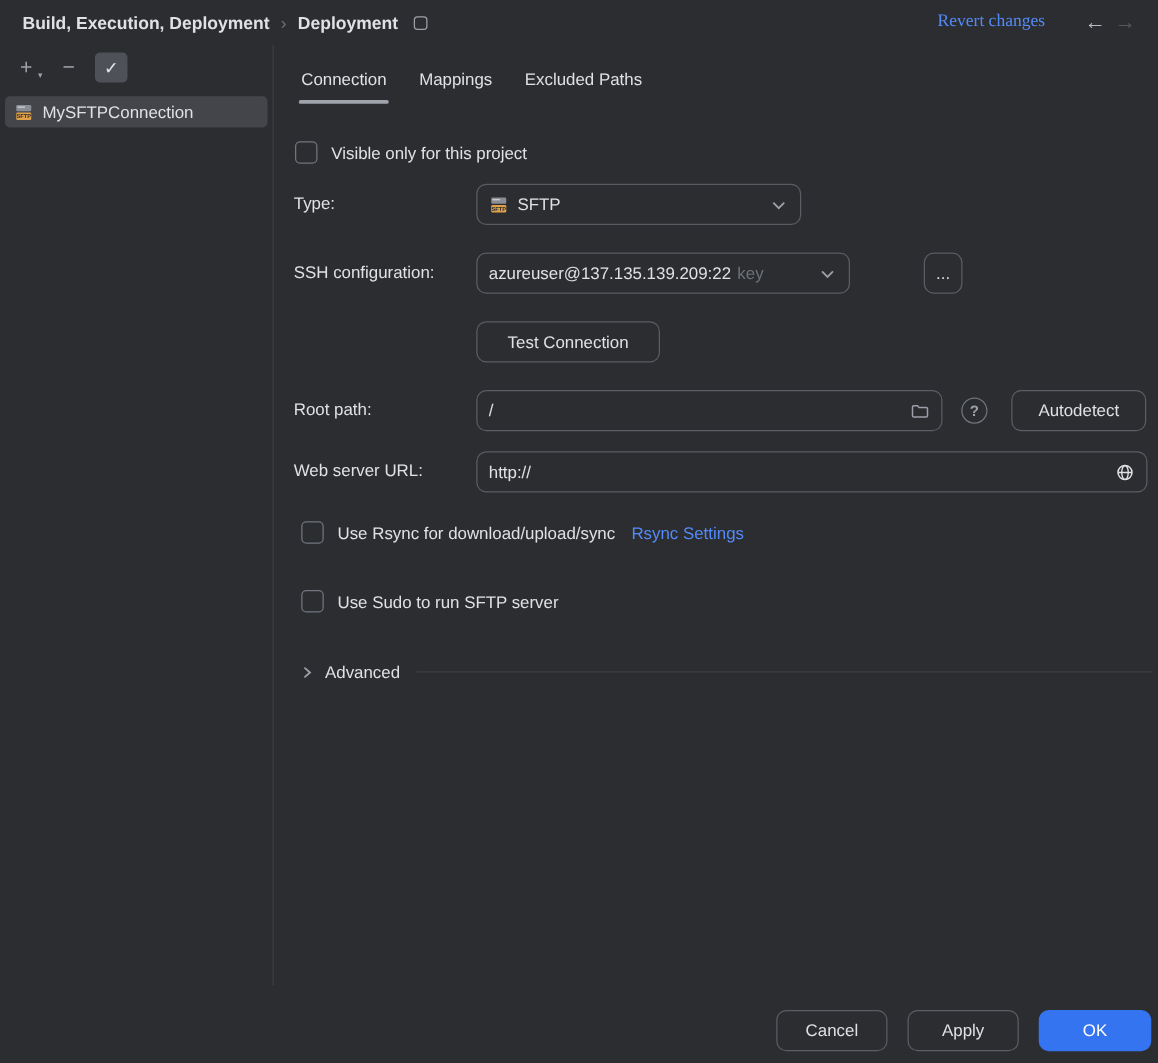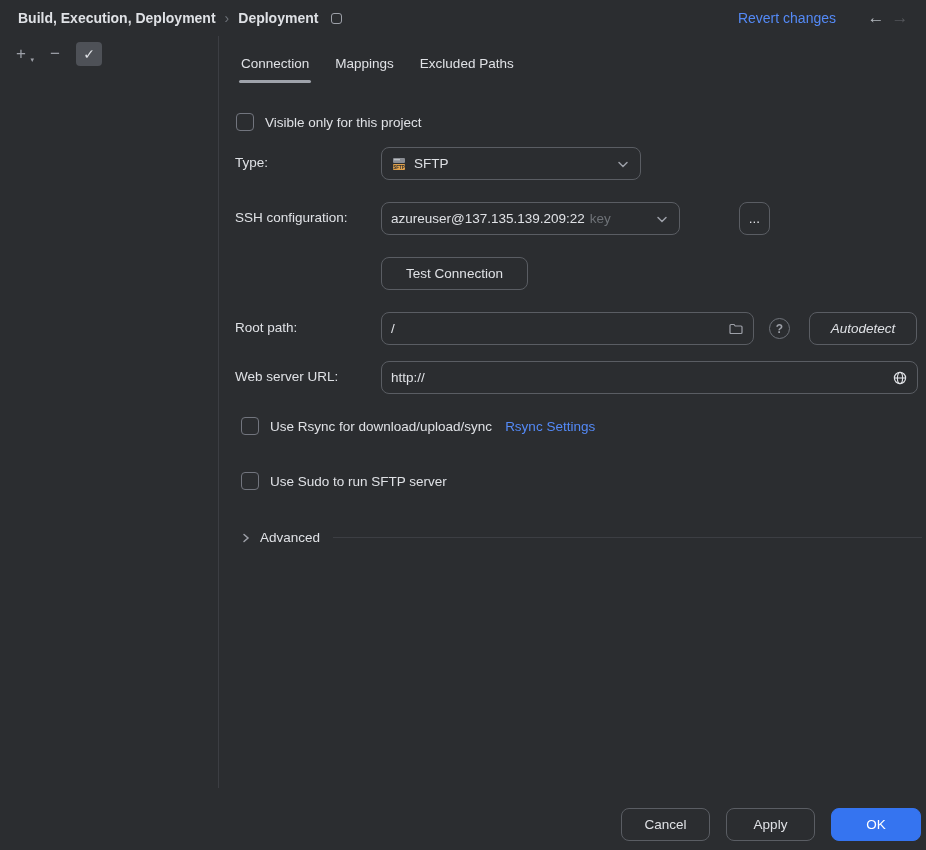--- a/index.html
+++ b/index.html
@@ -18,21 +18,21 @@
     position:absolute; top:0; left:0; width:926px; height:36px;
     display:flex; align-items:center; padding:0 14px 0 18px;
   }
   .breadcrumb { display:flex; align-items:center; gap:9px; font-weight:bold; font-size:14px; }
   .crumb-sep { color:#6f737a; font-weight:normal; font-size:14px; }
   .bc-icon {
     width:11px; height:11px; border:1.3px solid #9da0a8; border-radius:3px;
     display:inline-block; margin-left:4px;
   }
   .header-right { margin-left:auto; display:flex; align-items:center; }
-  .revert-link { color:#548af7; font-size:14px; cursor:pointer; margin-right:28px; }
+  .revert-link { color:#548af7; font-size:14px; cursor:pointer; margin-right:28px;font-family:Liberation Serif, serif; }
   .nav-arrow { font-size:17px; color:#b4b8bf; width:24px; text-align:center; cursor:pointer; }
   .nav-arrow.disabled { color:#54565b; cursor:default; }
 
   
   .sidebar {
     position:absolute; top:36px; left:0; width:219px; bottom:62px;
     border-right:1px solid #3c3e43;
   }
   .sidebar-toolbar { display:flex; align-items:center; gap:8px; padding:6px 8px 10px 8px; }
   .tool-btn {
@@ -127,20 +127,29 @@
       <span class="mini-caret">▾</span>
     </span>
     <span class="tool-btn">
       <span>−</span>
     </span>
     <span class="tool-btn toggled">
       <span>✓</span>
     </span>
   </div>
 
+  <div class="sidebar-item selected">
+    <svg class="icon16" viewBox="0 0 16 16">
+      <rect x="2" y="2" width="12" height="5" rx="1" fill="#8a8d93"></rect>
+      <rect x="3" y="3.2" width="6" height="1.1" fill="#c8cbd0"></rect>
+      <rect x="2" y="8" width="12" height="6" rx="1" fill="#e0a04a"></rect>
+      <text x="8" y="12.7" font-size="4.6" fill="#2b2d30" text-anchor="middle" font-weight="bold" font-family="Liberation Sans, sans-serif">SFTP</text>
+    </svg>
+    <span>MySFTPConnection</span>
+  </div>
 
 </div>
 
 <div class="main">
 
   <div class="tabs">
     <div class="tab active">Connection</div>
     <div class="tab">Mappings</div>
     <div class="tab">Excluded Paths</div>
   </div>
@@ -177,21 +186,21 @@
   <button class="btn" style="top:221px; left:161px; width:147px;">Test Connection</button>
 
   <span class="form-label" style="top:284px;">Root path:</span>
   <div class="field" style="top:276px; left:161px; width:373px;">
     <input type="text" value="/" style="">
     <svg class="chev" viewBox="0 0 16 16">
       <path d="M2 4.5 Q2 3.5 3 3.5 L6 3.5 L7.2 5 L13 5 Q14 5 14 6 L14 11.5 Q14 12.5 13 12.5 L3 12.5 Q2 12.5 2 11.5 Z" fill="none" stroke="#9da0a8" stroke-width="1.2"></path>
     </svg>
   </div>
   <span class="help-circle" style="top:282px; left:549px;">?</span>
-  <button class="btn" style="top:276px; left:589px; width:108px;font-style:italic;">Autodetect</button>
+  <button class="btn" style="top:276px; left:589px; width:108px;">Autodetect</button>
 
   <span class="form-label" style="top:333px;">Web server URL:</span>
   <div class="field" style="top:325px; left:161px; width:537px;">
     <input type="text" value="http://" style="">
     <svg class="chev" viewBox="0 0 16 16">
       <circle cx="8" cy="8" r="5.6" fill="none" stroke="#dfe1e5" stroke-width="1.2"></circle>
       <ellipse cx="8" cy="8" rx="2.6" ry="5.6" fill="none" stroke="#dfe1e5" stroke-width="1.1"></ellipse>
       <path d="M2.5 8 L13.5 8" stroke="#dfe1e5" stroke-width="1.1"></path>
     </svg>
   </div>

